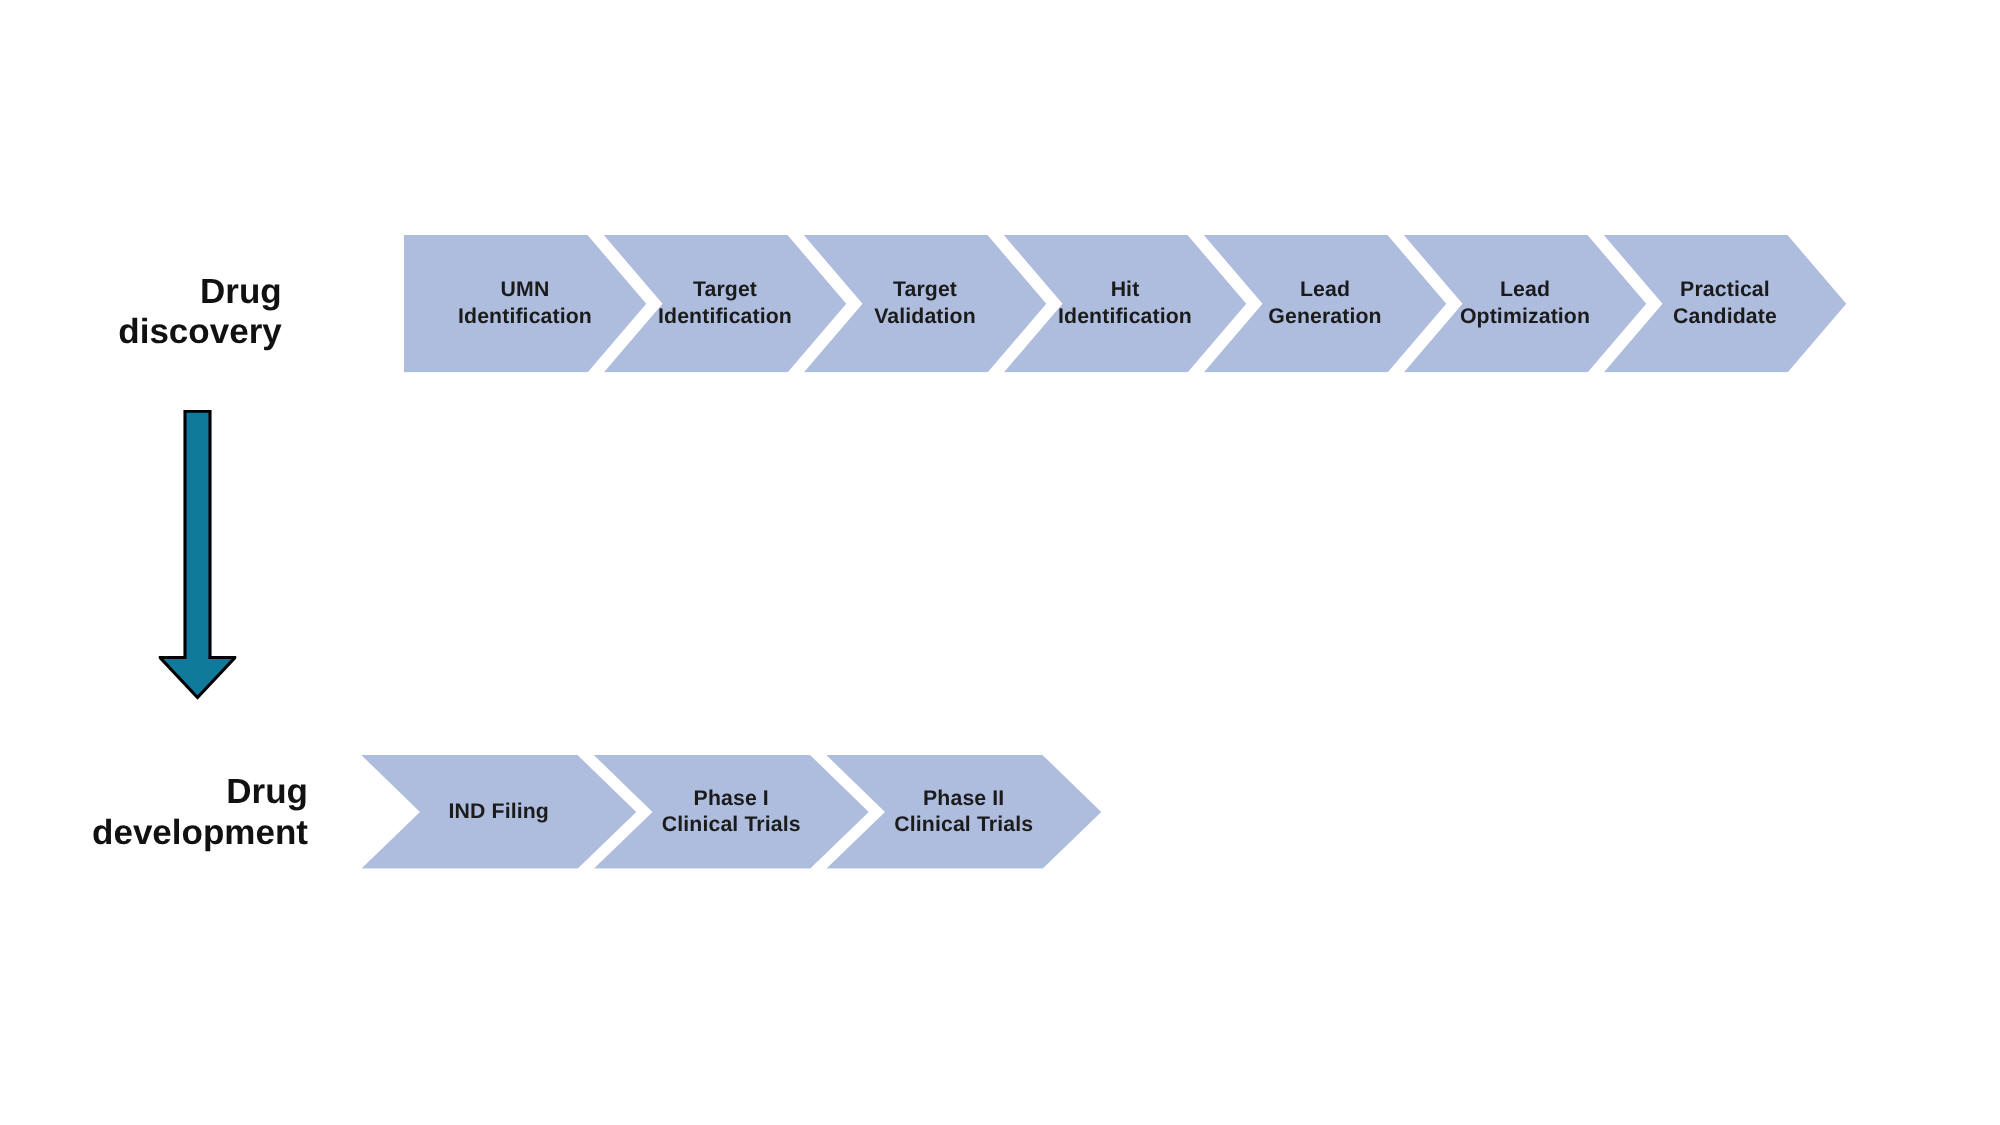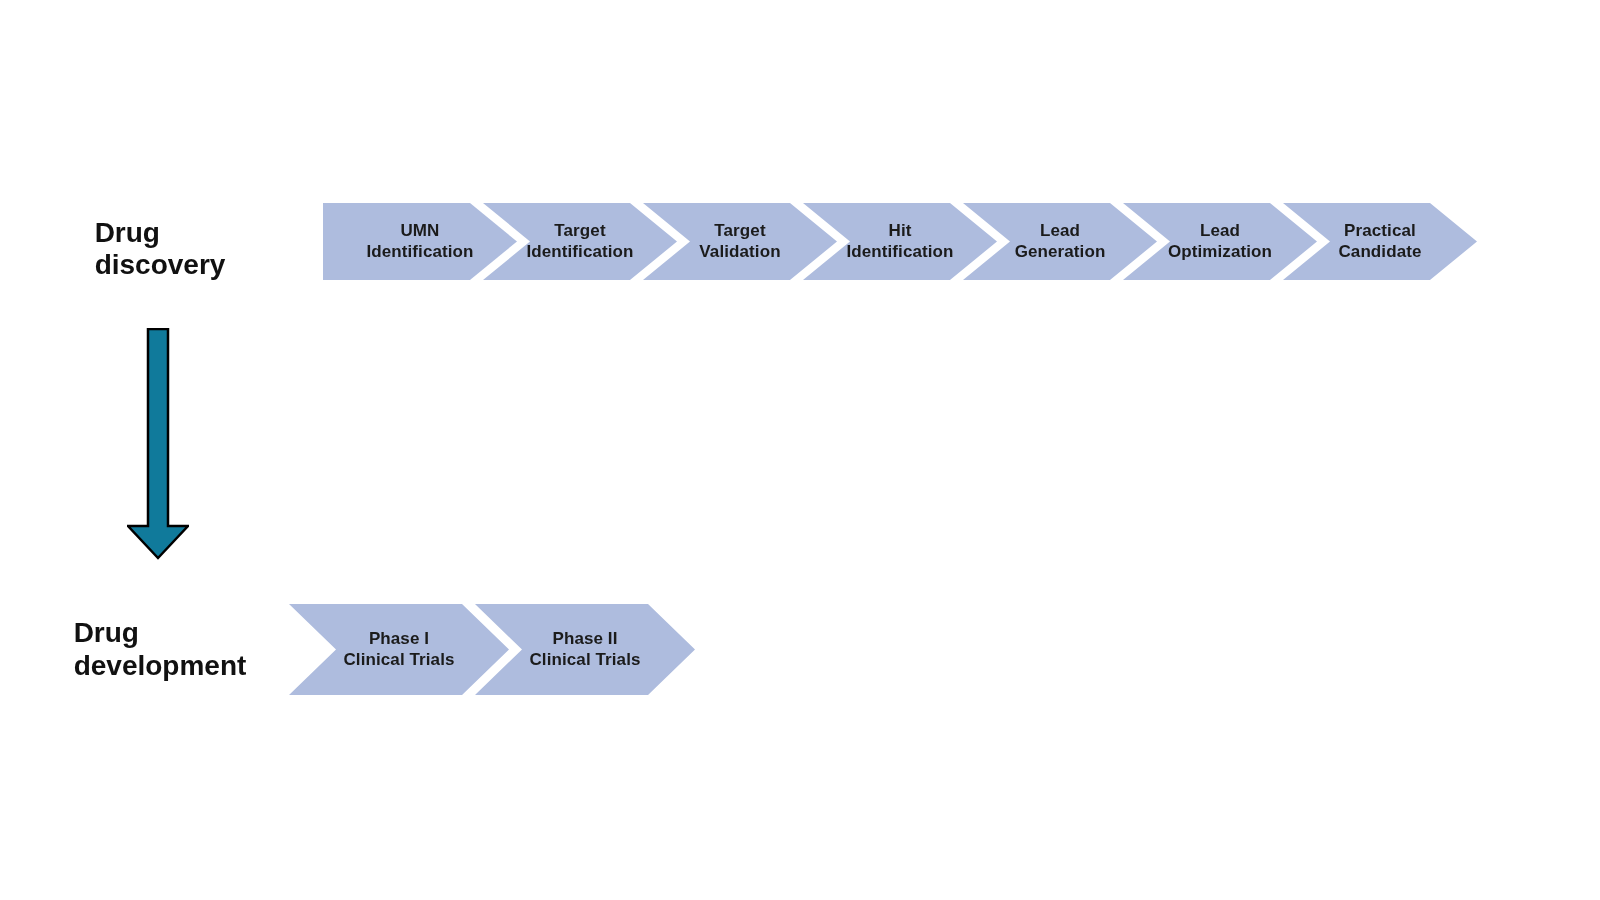--- a/index.html
+++ b/index.html
@@ -13,21 +13,21 @@
     height: 900px;
     background: var(--background, #ffffff);
     overflow: hidden;
   }
   .stage-row {
     position: absolute;
     left: 323px;
     display: flex;
     align-items: stretch;
   }
-  .row-discovery { top: 203px; height: 77px; justify-content: flex-end; }
+  .row-discovery { top: 188px; height: 110px; justify-content: flex-end; }
   .row-development { top: 604px; height: 91px; }
   .chevron {
     position: relative;
     height: 100%;
     margin-left: -34px;
     display: flex;
     align-items: center;
     justify-content: center;
     background: var(--chevron-fill, #aebcde);
     clip-path: polygon(0 0, calc(100% - 47px) 0, 100% 50%, calc(100% - 47px) 100%, 0 100%, 47px 50%);
@@ -52,21 +52,21 @@
     left: 35px;
     width: 250px;
     display: flex;
     align-items: center;
     justify-content: center;
   }
   .row-label-discovery { top: 204px; height: 90px; }
   .row-label-development { top: 604px; height: 91px; }
   .row-label-text {
     white-space: pre-line;
-    text-align: left;
+    text-align: right;
     font-size: 28px;
     font-weight: bold;
     line-height: 1.15;
     color: var(--row-label-text, #111111);
   }
   .down-arrow {
     position: absolute;
     left: 127px;
     top: 328px;
     width: 62px;
@@ -118,20 +118,23 @@
     <path d="M21,1 L41,1 L41,198 L61,198 L31,230 L1,198 L21,198 Z" stroke="#000000" stroke-width="2.5" stroke-linejoin="miter" fill="#107a9b"></path>
   </svg>
 
   <div class="row-label row-label-development">
     <span class="row-label-text">Drug
 development</span>
   </div>
 
   <div class="stage-row row-development">
     <div class="chevron">
+      <span class="stage-label">IND Filing</span>
+    </div>
+    <div class="chevron">
       <span class="stage-label">Phase I
 Clinical Trials</span>
     </div>
     <div class="chevron">
       <span class="stage-label">Phase II
 Clinical Trials</span>
     </div>
   </div>
 
 </div>

